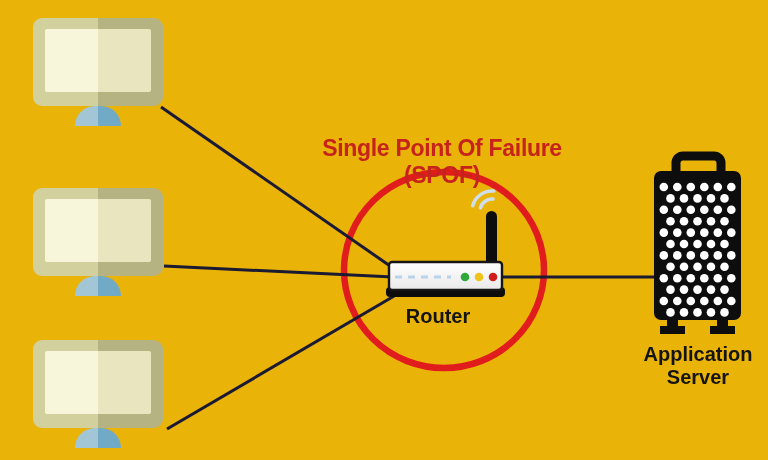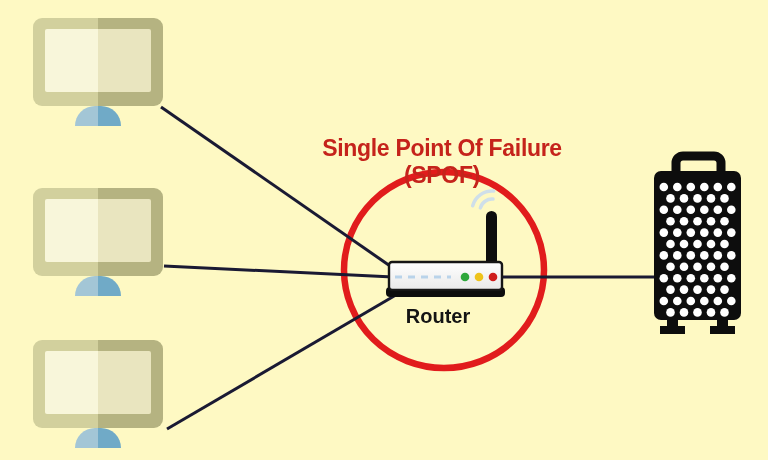--- a/index.html
+++ b/index.html
@@ -1,17 +1,17 @@
 <!DOCTYPE html>
 <html><head>
 <meta charset="utf-8">
 <style>
   html,body{margin:0;padding:0;background:#ffffff;}
   #stage{
-    position:relative;width:768px;height:460px;overflow:hidden;background:#fef9c3;
+    position:relative;width:768px;height:460px;overflow:hidden;background:#eab308;
     font-family:"Liberation Sans",sans-serif;
   }
   #net-svg{position:absolute;left:0;top:0;}
 
   
   .monitor{position:absolute;left:33px;width:130px;}
   .m-frame{
     width:130px;height:88px;border-radius:9px;position:relative;
     background:linear-gradient(90deg,#d2d09d 50%,#b5b381 50%);
   }
@@ -162,14 +162,18 @@
   </div>
   <div class="monitor" style="top:340px">
     <div class="m-frame">
       <div class="m-screen"></div>
     </div>
     <div class="m-stand"></div>
   </div>
 
   <div class="lbl" id="diagram-title">Single Point Of Failure (SPOF)</div>
   <div class="lbl" id="router-label">Router</div>
+  <div class="lbl" id="server-label">
+    <span>Application</span><br>
+    <span>Server</span>
+  </div>
 
 </div>
 
 </body></html>

